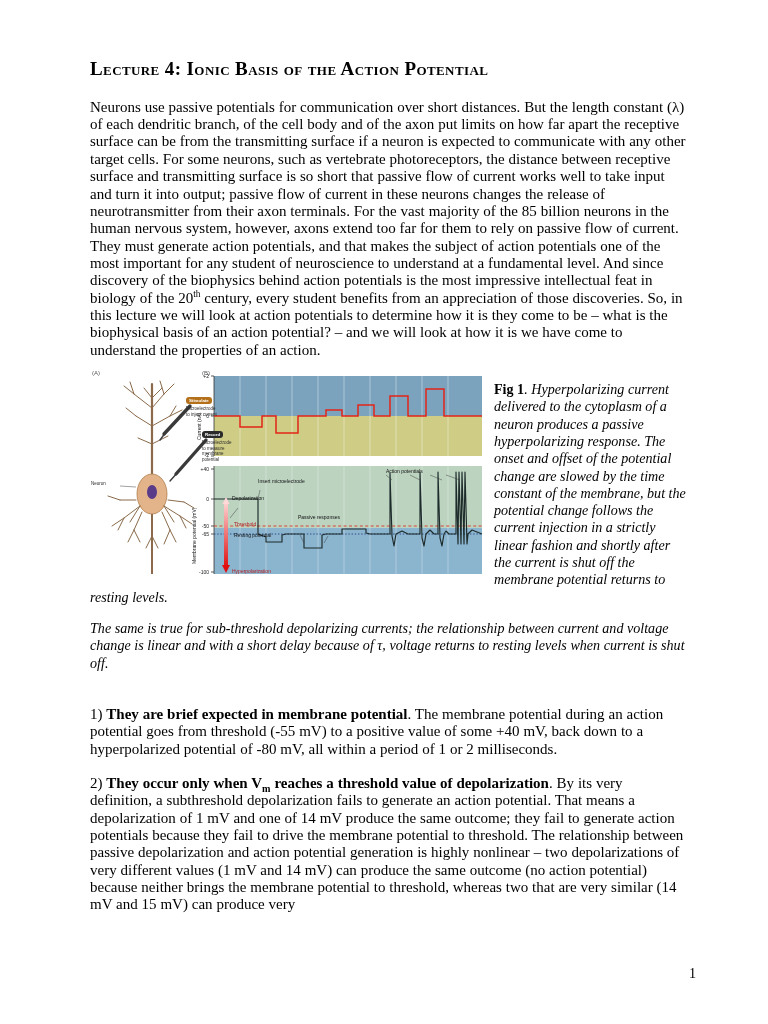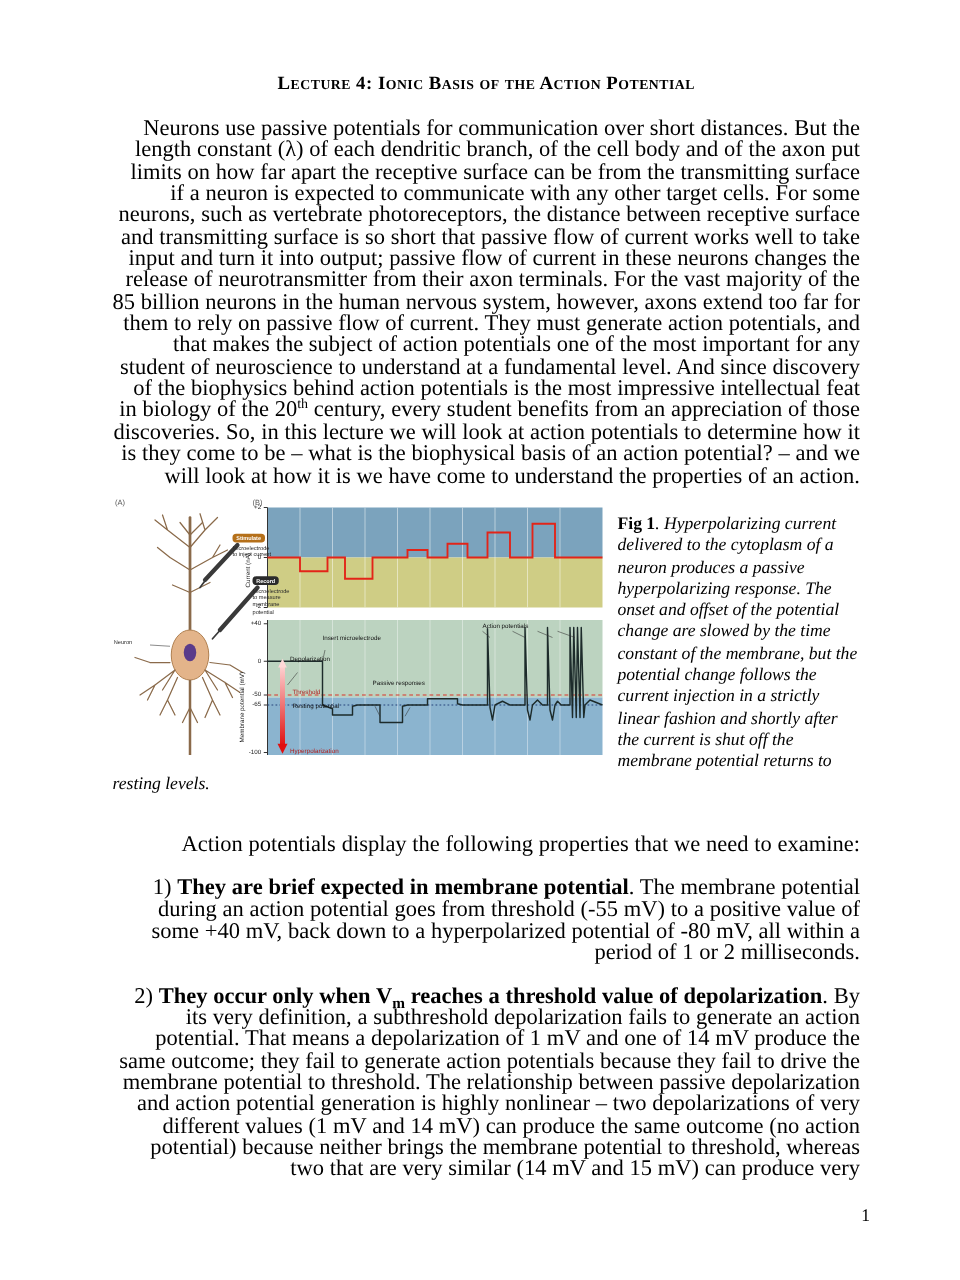--- a/index.html
+++ b/index.html
@@ -13,33 +13,32 @@
     position: relative;
     overflow: hidden;
   }
   .page {
     position: relative;
     width: 768px;
     height: 1024px;
     padding: 50px 80px 0 90px;
   }
   .doc-title {
-    text-align: center;
     font-weight: bold;
-    font-size: 15px;
+    font-size: 19px;
     font-variant: small-caps;
     letter-spacing: 0.4px;
     margin: 8px 0 18px 0;
     line-height: 1.2;
   }
   p.body-text {
-    font-size: 18px;
+    font-size: 15px;
     line-height: 17.35px;
     margin: 0 0 0 0;
-    text-align: right;
+    text-align: left;
     word-spacing: 0.1px;
   }
   p.spacer-para { height: 17px; }
   .fig-block {
     width: 100%;
     margin: 8px 0 0 0;
     overflow: hidden;
   }
   .fig-img {
     float: left;
@@ -268,24 +267,24 @@
         <div class="chart-note" style="left:144px; top:164px;">Resting potential</div>
         <div class="chart-note red" style="left:142px; top:200px;">Hyperpolarization</div>
         <div class="chart-note" style="left:208px; top:146px;">Passive responses</div>
         <div class="chart-note" style="left:296px; top:100px;">Action potentials</div>
       </div>
     </div>
 
     <p class="fig-caption"><b>Fig 1</b><span>.  Hyperpolarizing current delivered to the cytoplasm of a neuron produces a passive hyperpolarizing response.  The onset and offset of the potential change are slowed by the time constant of the membrane, but the potential change follows the current injection in a strictly linear fashion and shortly after the current is shut off the membrane potential returns to resting levels.</span></p>
   </div>
 
+  <p class="caption-rest">The same is true for sub-threshold depolarizing currents; the relationship between current and voltage change is linear and with a short delay because of τ, voltage returns to resting levels when current is shut off.</p>
 
   <p class="body-text spacer-para">&nbsp;</p>
 
-  <p class="body-text">Action potentials display the following properties that we need to examine:</p>
 
   <p class="body-text spacer-para">&nbsp;</p>
 
   <p class="body-text"><span>1)</span> <b>They are brief expected in membrane potential</b><span>.  The membrane potential during an action potential goes from threshold (-55 mV) to a positive value of some +40 mV, back down to a hyperpolarized potential of -80 mV, all within a period of 1 or 2 milliseconds.</span></p>
 
   <p class="body-text spacer-para">&nbsp;</p>
 
   <p class="body-text"><span>2)</span> <b><span>They occur only when V</span><sub>m</sub><span> reaches a threshold value of depolarization</span></b><span>.  By its very definition, a subthreshold depolarization fails to generate an action potential.  That means a depolarization of 1 mV and one of 14 mV produce the same outcome; they fail to generate action potentials because they fail to drive the membrane potential to threshold.  The relationship between passive depolarization and action potential generation is highly nonlinear – two depolarizations of very different values (1 mV and 14 mV) can produce the same outcome (no action potential) because neither brings the membrane potential to threshold, whereas two that are very similar (14 mV and 15 mV) can produce very</span></p>
 
   <div class="page-num">1</div>

